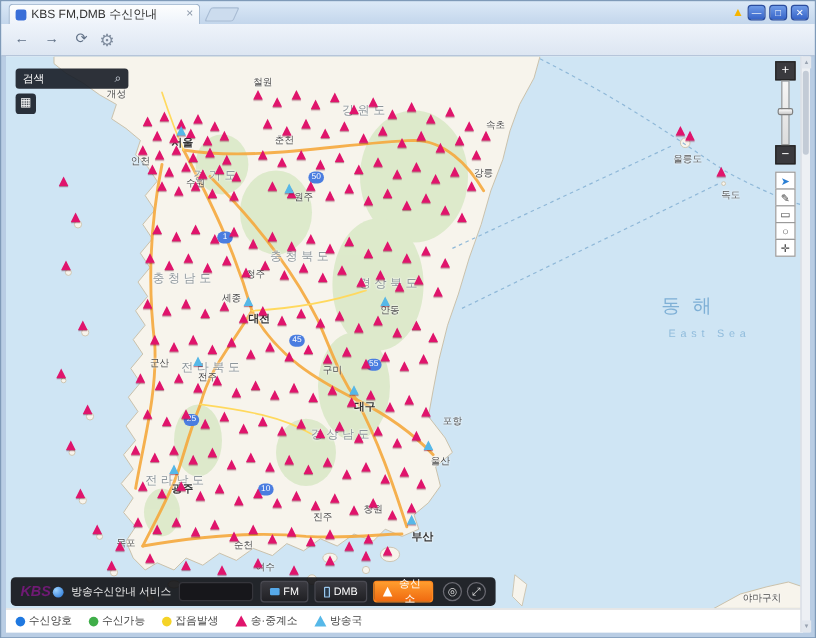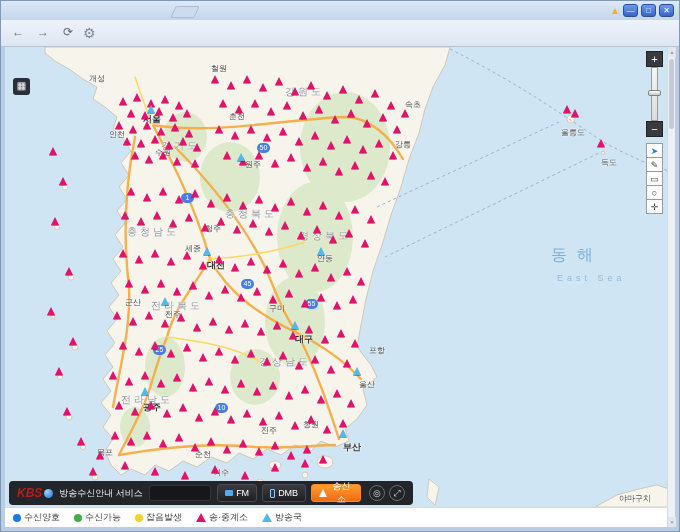--- a/index.html
+++ b/index.html
@@ -75,21 +75,21 @@
   .zoom-handle { position:absolute; left:-4px; top:22px; width:13px; height:6px;
                  background:linear-gradient(#fff,#c8c8c8); border:1px solid #808080; border-radius:2px; }
   #tool-list { margin-top:7px; display:flex; flex-direction:column; }
   .tool-btn { width:17px; height:15px; background:#fff; border:1px solid #9a9a9a; margin-top:-1px;
               font-size:9px; color:#444; display:flex; align-items:center; justify-content:center; }
 
   
   .control-bar { position:absolute; left:4px; bottom:2px; width:404px; height:24px;
                  background:rgba(10,10,14,.88); border-radius:4px;
                  display:flex; align-items:center; padding:0 8px; gap:6px; }
-  .kbs-logo { color:#b91c1c; font-weight:bold; font-style:italic; font-size:12px;
+  .kbs-logo { color:#701a75; font-weight:bold; font-style:italic; font-size:12px;
               display:flex; align-items:center; gap:2px; }
   .globe { width:9px; height:9px; border-radius:50%;
            background:radial-gradient(circle at 30% 30%, #9fd4ff, #1d6fd4); }
   .service-label { color:#eee; font-size:9px; white-space:nowrap; }
   .inset { width:64px; height:16px; background:#17171b; border:1px solid #35353b; border-radius:3px; }
   .mode-btn { height:18px; border-radius:3px; background:linear-gradient(#3a3a40,#202024);
               border:1px solid #4a4a52; color:#fff; font-size:9px; display:flex; align-items:center;
               gap:3px; padding:0 7px; font-family:inherit; }
   .mode-btn.active { background:linear-gradient(#ff9d2e,#f06a10); border-color:#ff8a20; }
   .micon { display:inline-block; }
@@ -122,20 +122,25 @@
   .sb-up { top:0; } .sb-down { bottom:0; }
   .sb-thumb { position:absolute; left:1px; right:1px; top:12px; height:70px;
               background:#c3cbd6; border-radius:3px; }
 </style>
 </head>
 <body>
 
 <div class="window">
 
   <div class="titlebar">
+    <div class="tab">
+      <span class="favicon"></span>
+      <span class="tab-title">KBS FM,DMB 수신안내</span>
+      <span class="tab-close">×</span>
+    </div>
     <div class="newtab"></div>
     <div class="win-controls">
       <span class="warn-glyph">▲</span>
       <span class="win-btn">—</span>
       <span class="win-btn">□</span>
       <span class="win-btn">✕</span>
     </div>
   </div>
 
   <div class="navbar">
@@ -504,20 +509,24 @@
           <span class="marker blue" style="left: 198px; top: 200px;"></span>
           <span class="marker blue" style="left: 286px; top: 274px;"></span>
           <span class="marker blue" style="left: 334px; top: 382px;"></span>
           <span class="marker blue" style="left: 136px; top: 340px;"></span>
           <span class="marker blue" style="left: 232px; top: 106px;"></span>
           <span class="marker blue" style="left: 312px; top: 200px;"></span>
           <span class="marker blue" style="left: 348px; top: 320px;"></span>
           <span class="marker blue" style="left: 156px; top: 250px;"></span>
         </div>
 
+      <div class="search-box">
+        <span>검색</span>
+        <span class="search-mag">⌕</span>
+      </div>
       <div class="layers-btn">▦</div>
 
       <div class="map-tools">
         <div class="zoom-btn">+</div>
         <div class="zoom-track">
           <div class="zoom-handle"></div>
         </div>
         <div class="zoom-btn">−</div>
         <div id="tool-list">
             <div class="tool-btn" style="color: rgb(43, 127, 212);">➤</div>

